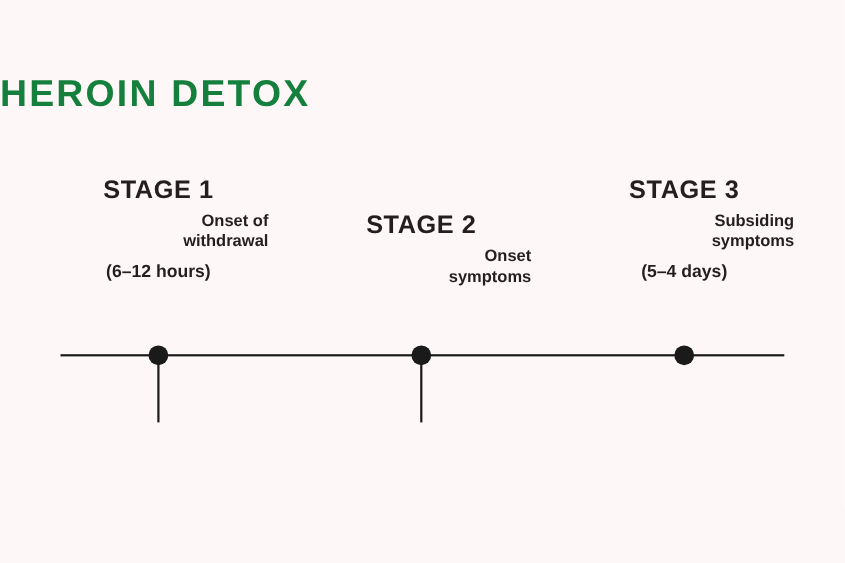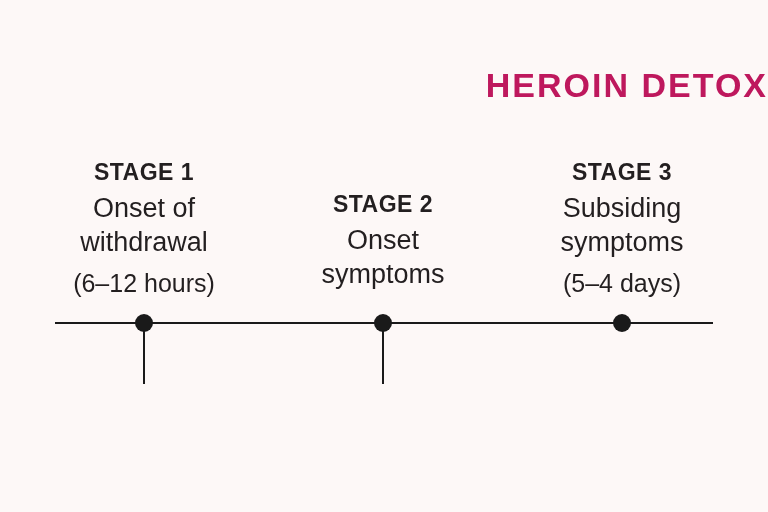--- a/index.html
+++ b/index.html
@@ -17,25 +17,25 @@
     background: #FDF8F7;
     font-family: "Liberation Sans", "DejaVu Sans", sans-serif;
     color: #231F20;
   }
 
   .title {
     position: absolute;
     top: 66px;
     left: 0;
     width: 768px;
-    text-align: right;
+    text-align: left;
     font-size: 34px;
     font-weight: 700;
     letter-spacing: 2px;
-    color: #be185d;
+    color: #15803d;
   }
 
   .stage-col {
     position: absolute;
     top: 160px;
     width: 200px;
     text-align: center;
   }
   .stage-col.col-0 { left: 44px;  }
   .stage-col.col-1 { left: 283px; margin-top: 32px; }
@@ -43,30 +43,31 @@
 
   .stage-label {
     font-size: 23px;
     font-weight: 700;
     letter-spacing: 0.5px;
     line-height: 1.1;
   }
 
   .stage-desc {
     margin-top: 7px;
-    font-size: 27px;
-    font-weight: 400;
+    font-size: 15px;
+    font-weight: 700;
     line-height: 1.25;
     white-space: pre-line;
+    text-align: right;
   }
 
   .stage-duration {
     margin-top: 9px;
-    font-size: 25px;
-    font-weight: 400;
+    font-size: 16px;
+    font-weight: 700;
     text-align: center;
   }
 
   .timeline-line {
     position: absolute;
     left: 55px;
     top: 322px;
     width: 658px;
     height: 2px;
     background: #1A1A1A;

